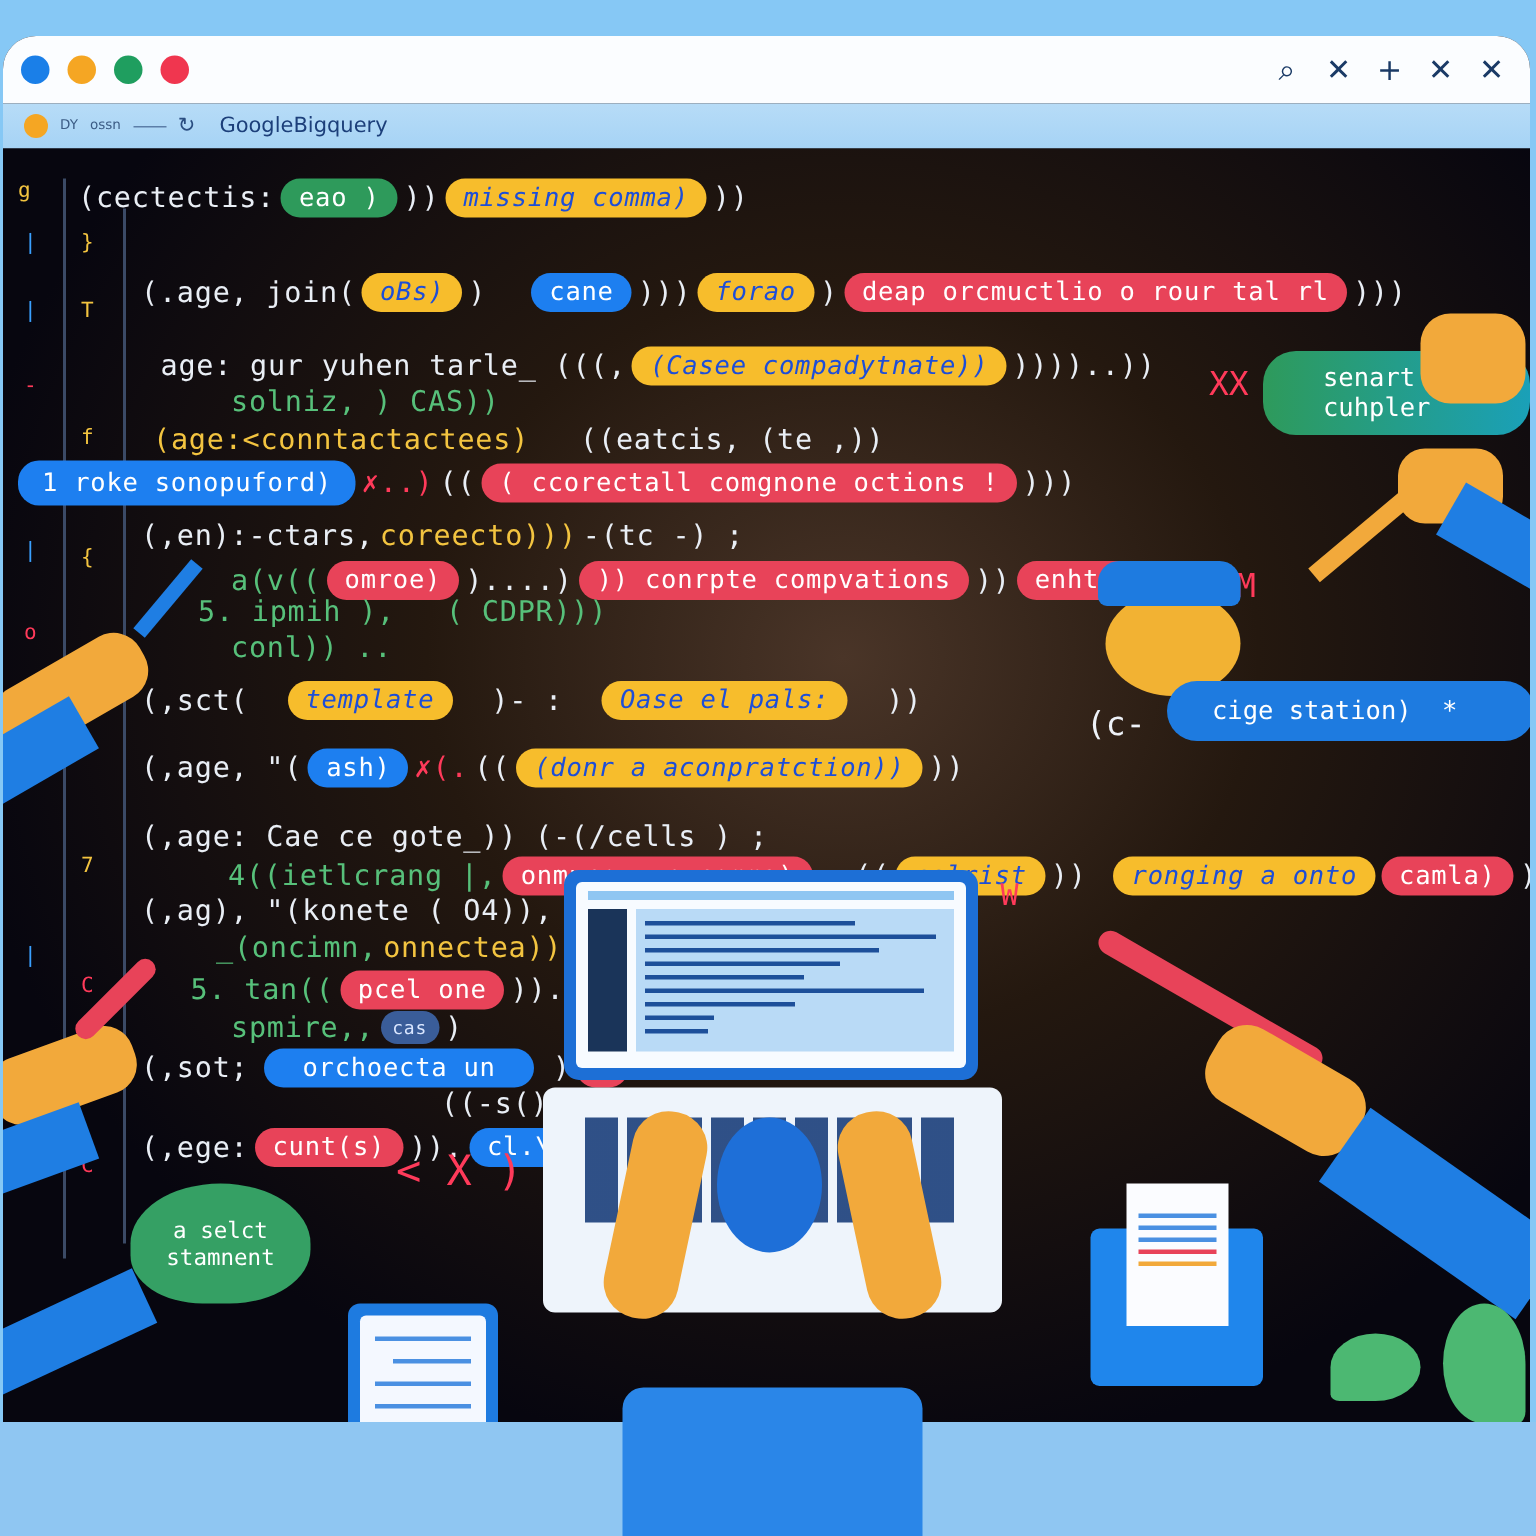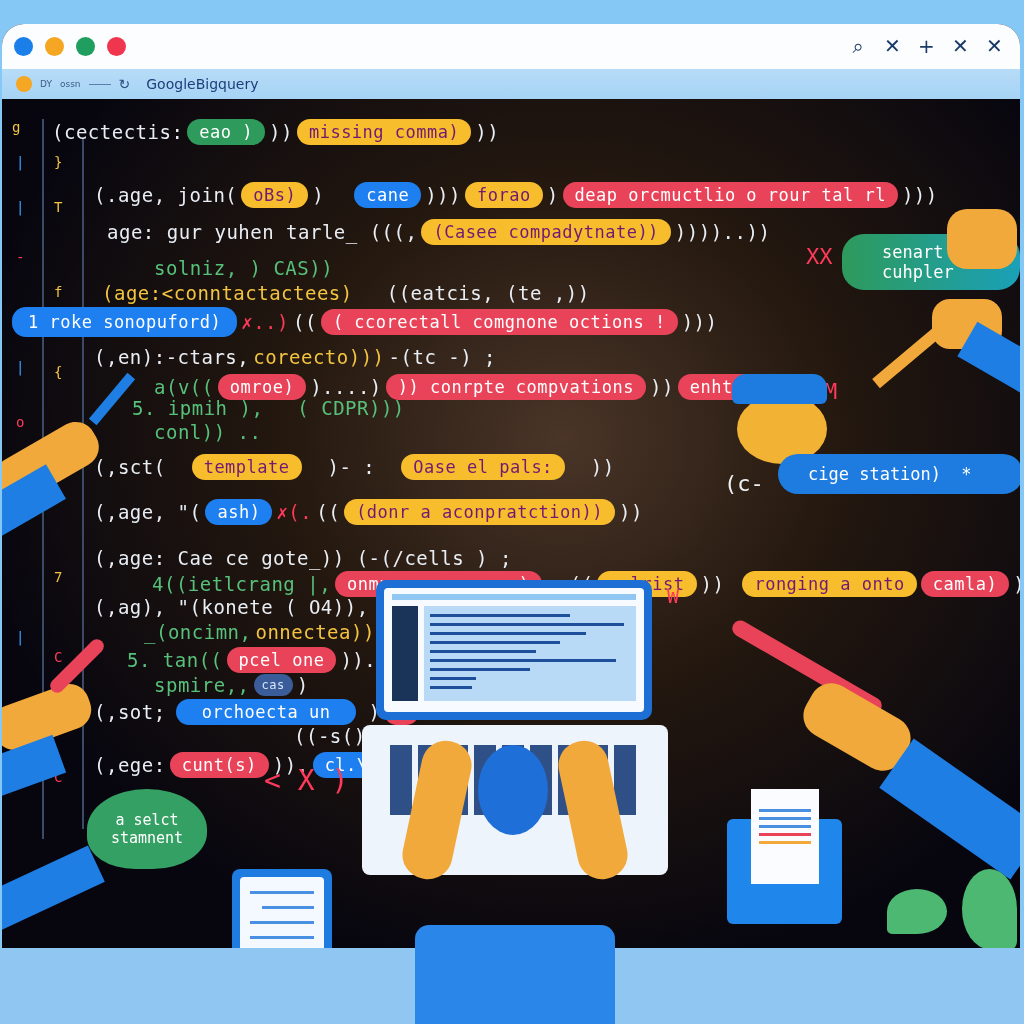--- a/index.html
+++ b/index.html
@@ -44,21 +44,21 @@
 
   .code-line {
     position: absolute; white-space: nowrap;
     font-size: 19px; color: #e9eef5; letter-spacing: 0.5px;
     display: flex; align-items: center; gap: 4px;
   }
   .pill {
     display: inline-block; padding: 2px 12px; border-radius: 14px;
     font-size: 17px; line-height: 22px; font-family: "DejaVu Sans Mono", monospace;
   }
-  .pill.yellow { background: #f7bd2c; color: #701a75; }
+  .pill.yellow { background: #f7bd2c; color: #1d4ed8; font-style: italic; }
   .pill.red { background: #e84359; color: #fff; }
   .pill.blue { background: #1d7ff0; color: #fff; }
   .pill.green { background: #2e9a5b; color: #fff; }
   .pill.slate { background: #3a5d99; color: #d9e6ff; }
   .tx-yellow { color: #f3c440; }
   .tx-green { color: #57c07a; }
   .tx-white { color: #eef2f8; }
   .tx-red { color: #ff3a5a; }
   .tx-blue { color: #3aa0ff; }
 
@@ -132,21 +132,21 @@
       <span class="pill yellow">oBs)</span>
       <span style="margin-right:26px">)</span>
       <span class="pill blue">cane</span>
       <span>)))</span>
       <span class="pill yellow">forao</span>
       <span>)</span>
       <span class="pill red">deap orcmuctlio o rour tal rl</span>
       <span>)))</span>
     </div>
 
-    <div class="code-line" style="left:105px;top:120px;text-align:center;">
+    <div class="code-line" style="left:105px;top:132px;text-align:center;">
       <span>age: gur yuhen tarle_ (((,</span>
       <span class="pill yellow">(Casee compadytnate))</span>
       <span>))))..))</span>
     </div>
 
     <div class="code-line tx-green" style="left:152px;top:158px;">
       <span>solniz, ) CAS))</span>
     </div>
 
     <div class="code-line" style="left:100px;top:183px;">

